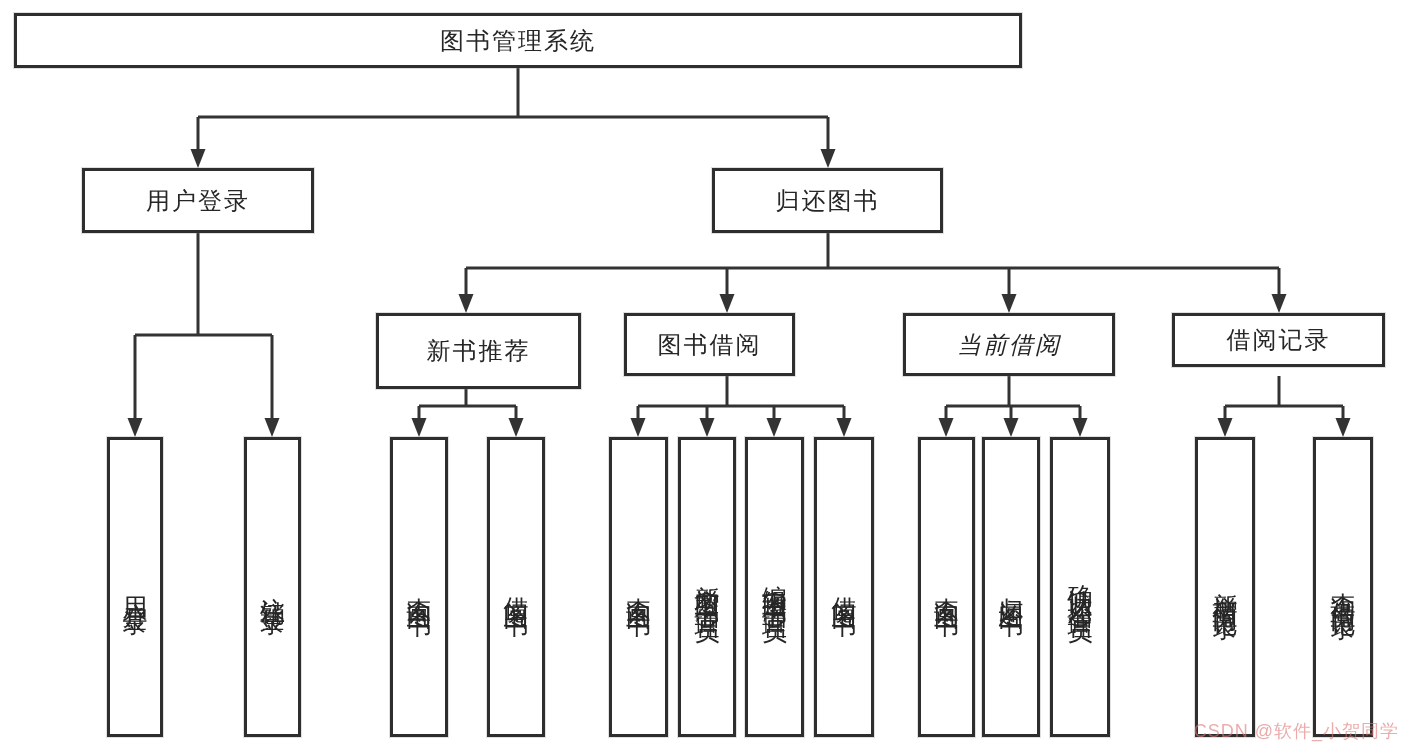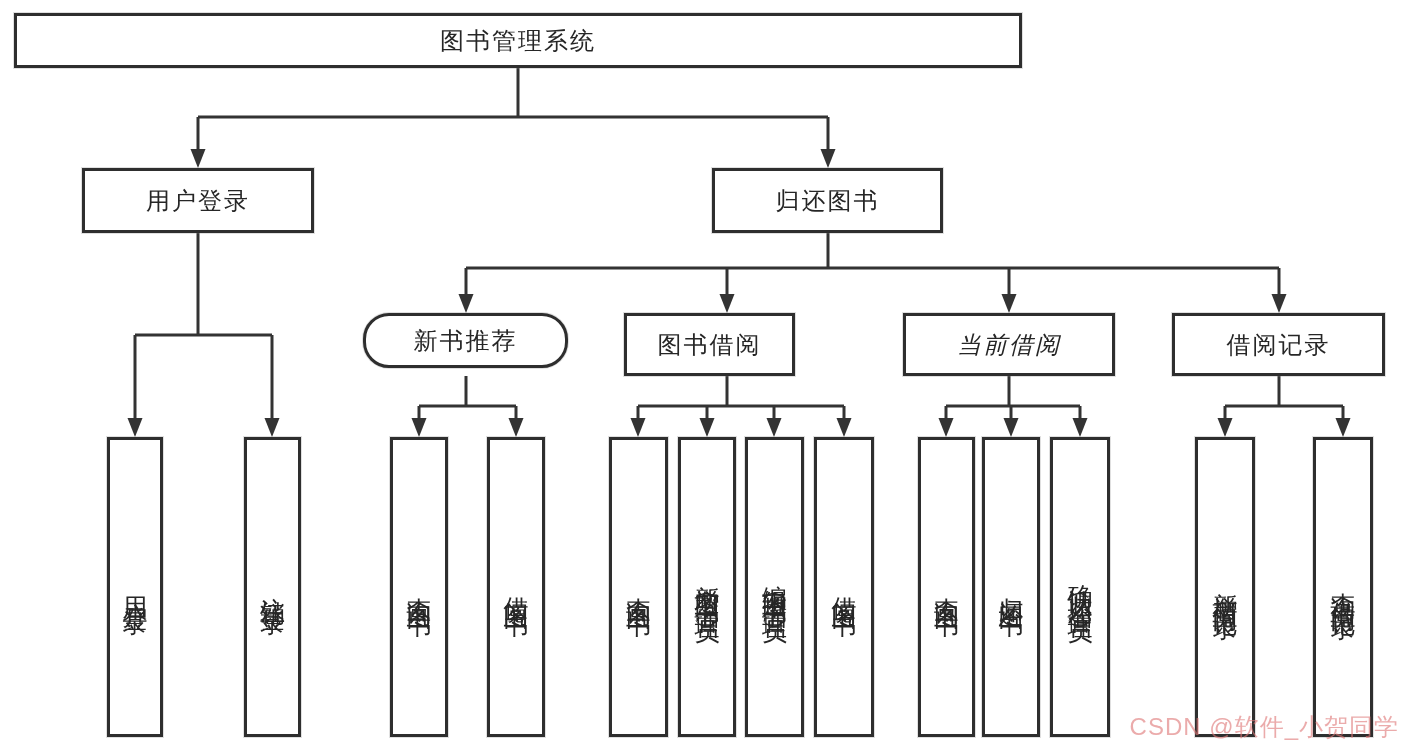--- a/index.html
+++ b/index.html
@@ -35,21 +35,21 @@
     writing-mode: vertical-rl;
     text-orientation: mixed;
     font-size: 25px;
     letter-spacing: 5px;
     line-height: 1.0;
   }
   .watermark {
     position: absolute;
     right: 6px;
     bottom: 4px;
-    font-size: 24px;
+    font-size: 18px;
     letter-spacing: 1px;
     z-index: 5;
     pointer-events: none;
   }
 </style>
 </head>
 <body>
 
 <div class="canvas">
 
@@ -106,24 +106,24 @@
       <polygon points="1217.5,418 1232.5,418 1225,437" fill="#333333"></polygon>
       <line x1="1343" y1="406" x2="1343" y2="421" stroke="#333333" stroke-width="3"></line>
       <polygon points="1335.5,418 1350.5,418 1343,437" fill="#333333"></polygon>
     </svg>
 
   <div class="node" style="left:14px; top:13px; width:1008px; height:55px;">图书管理系统</div>
 
   <div class="node" style="left:82px; top:168px; width:232px; height:65px;">用户登录</div>
   <div class="node" style="left:712px; top:168px; width:231px; height:65px;">归还图书</div>
 
-  <div class="node" style="left:363px; top:313px; width:205px; height:55px;border-radius:26px;">新书推荐</div>
+  <div class="node" style="left:376px; top:313px; width:205px; height:76px;">新书推荐</div>
   <div class="node" style="left:624px; top:313px; width:171px; height:63px;">图书借阅</div>
   <div class="node" style="left:903px; top:313px; width:212px; height:63px;font-style:italic;">当前借阅</div>
-  <div class="node" style="left:1172px; top:313px; width:213px; height:63px;">借阅记录</div>
+  <div class="node" style="left:1172px; top:313px; width:213px; height:54px;">借阅记录</div>
 
   <div class="node vnode" style="left:107px; top:437px; width:56px; height:300px;">用户登录</div>
   <div class="node vnode" style="left:244px; top:437px; width:57px; height:300px;">注销登录</div>
 
   <div class="node vnode" style="left:390px; top:437px; width:58px; height:300px;">查询图书</div>
   <div class="node vnode" style="left:487px; top:437px; width:58px; height:300px;">借阅图书</div>
 
   <div class="node vnode" style="left:609px; top:437px; width:59px; height:300px;">查询图书</div>
   <div class="node vnode" style="left:678px; top:437px; width:58px; height:300px;">新增图书（管理员）</div>
   <div class="node vnode" style="left:745px; top:437px; width:59px; height:300px;">编辑图书（管理员）</div>

